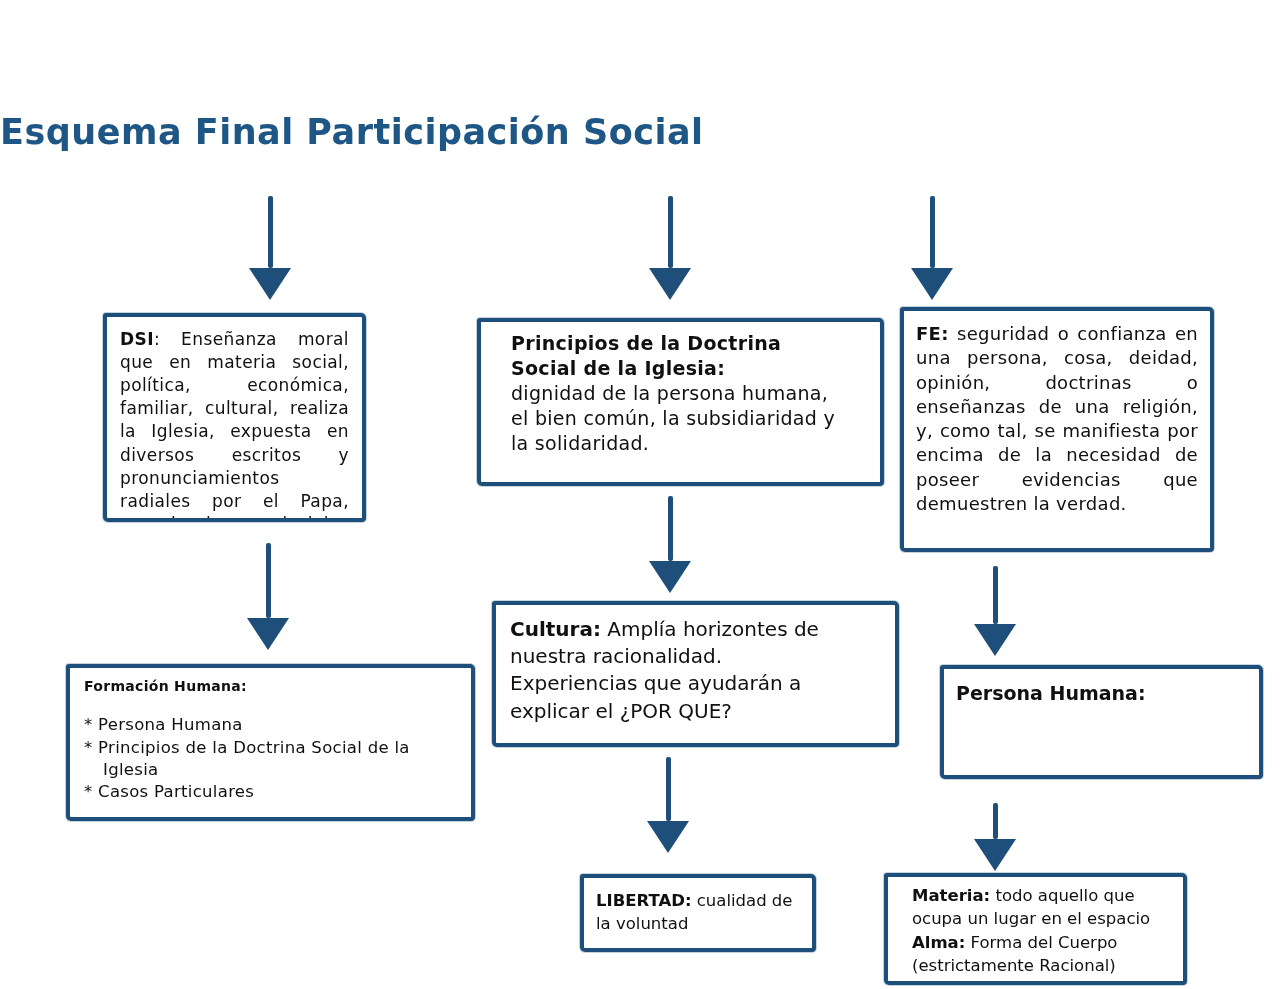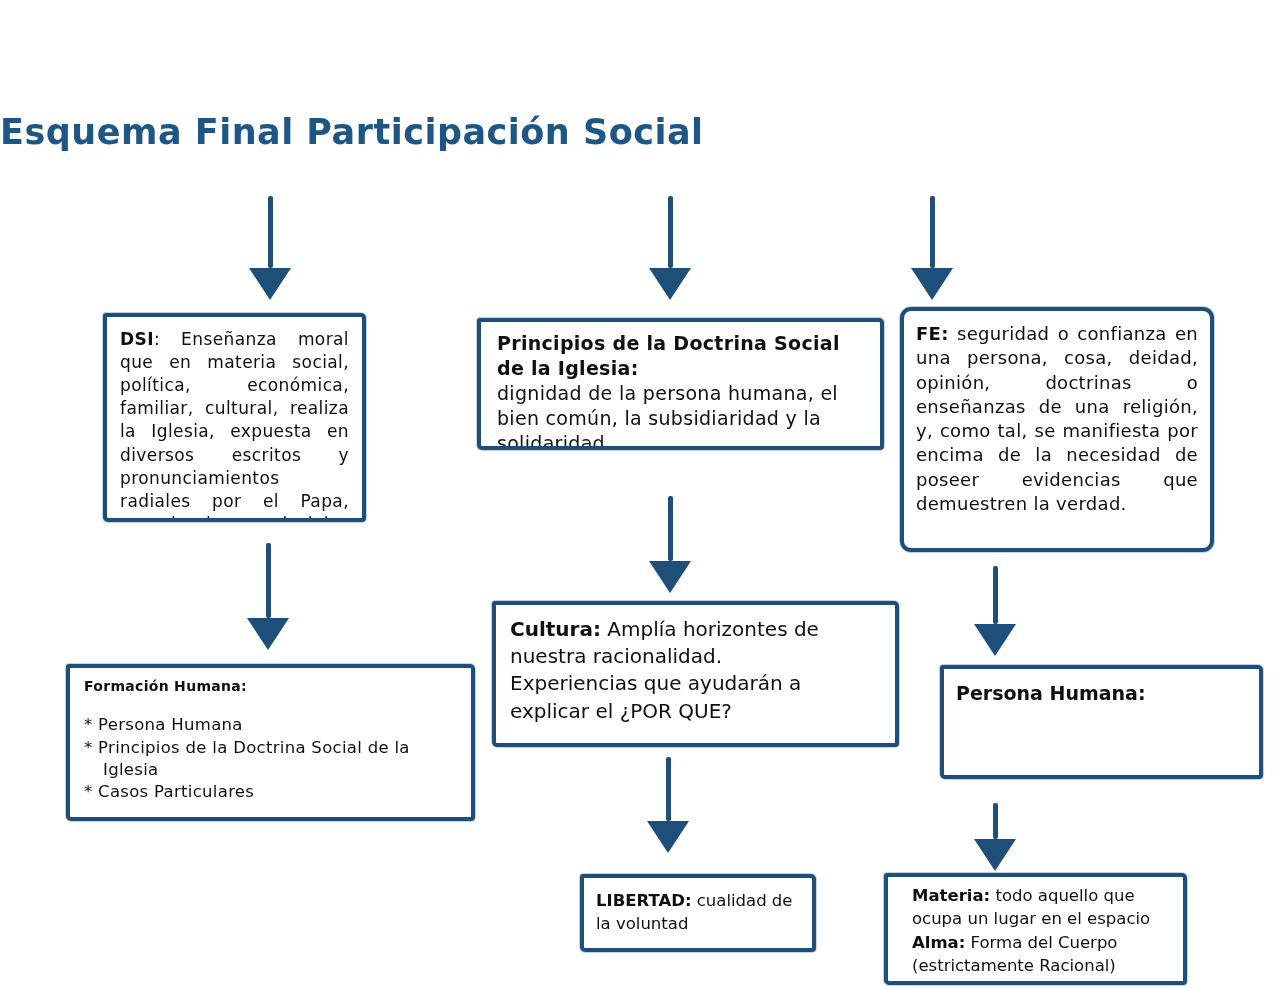--- a/index.html
+++ b/index.html
@@ -32,22 +32,22 @@
     border:4px solid var(--accent);
     border-radius:3px 5px 4px 5px;
     box-shadow:0 0 0 1px rgba(29,79,122,0.25);
     overflow:hidden;
     line-height:1.32;
   }
   .b{font-weight:bold;}
   .jus{text-align:justify;}
 
   .box-dsi{left:103px;top:313px;width:263px;height:209px;padding:11px 13px;font-size:17px;letter-spacing:0.4px;line-height:1.36;}
-  .box-principios{left:477px;top:318px;width:407px;height:132px;padding:9px 16px;font-size:19px;letter-spacing:0.3px;line-height:1.32;}
-  .box-fe{left:900px;top:307px;width:314px;height:245px;padding:11px 12px;font-size:18px;letter-spacing:0.3px;line-height:1.35;border-radius:11px;}
+  .box-principios{left:477px;top:318px;width:407px;height:168px;padding:9px 30px;font-size:19px;letter-spacing:0.3px;line-height:1.32;}
+  .box-fe{left:900px;top:307px;width:314px;height:245px;padding:11px 12px;font-size:18px;letter-spacing:0.3px;line-height:1.35;}
   .box-formacion{left:66px;top:664px;width:409px;height:157px;padding:9px 14px;font-size:16.5px;letter-spacing:0.3px;}
   .box-formacion .heading{font-size:14px;margin-bottom:19px;}
   .box-formacion .item{padding-left:19px;text-indent:-19px;line-height:1.35;}
   .box-cultura{left:492px;top:601px;width:407px;height:146px;padding:11px 14px;font-size:20px;line-height:1.36;}
   .box-persona{left:940px;top:665px;width:323px;height:114px;padding:12px 12px;font-size:19px;line-height:1.33;}
   .box-libertad{left:552px;top:874px;width:236px;height:78px;padding:11px 12px;font-size:16.5px;line-height:1.4;margin-left:28px;}
   .box-materia{left:884px;top:873px;width:303px;height:112px;padding:7px 24px;font-size:16.5px;line-height:1.42;}
 
   
   .arrow{

